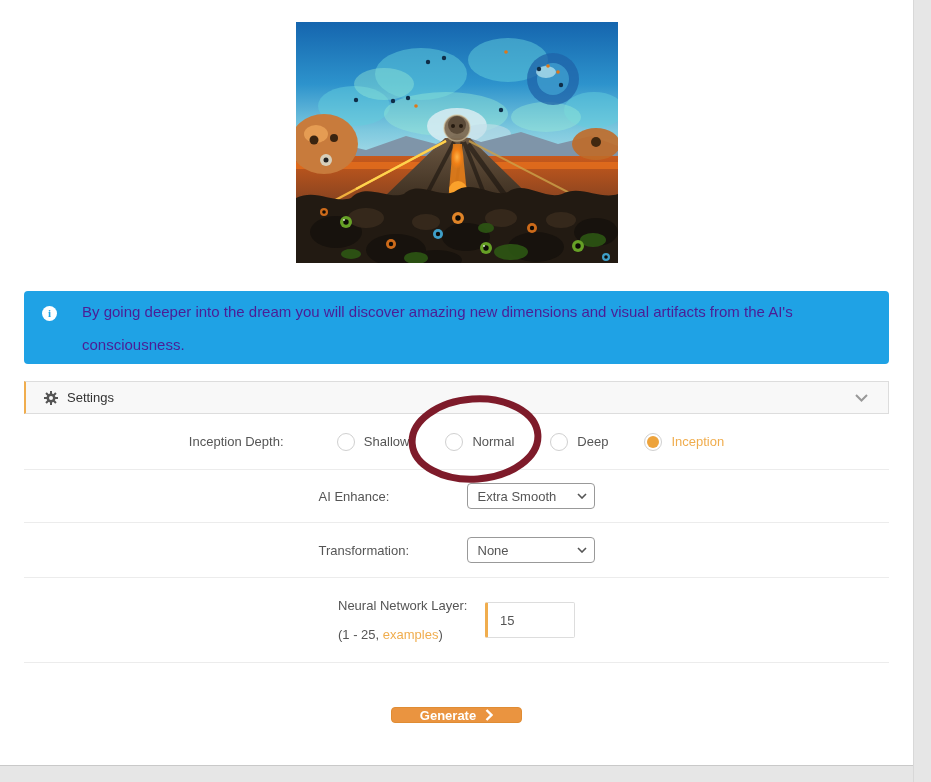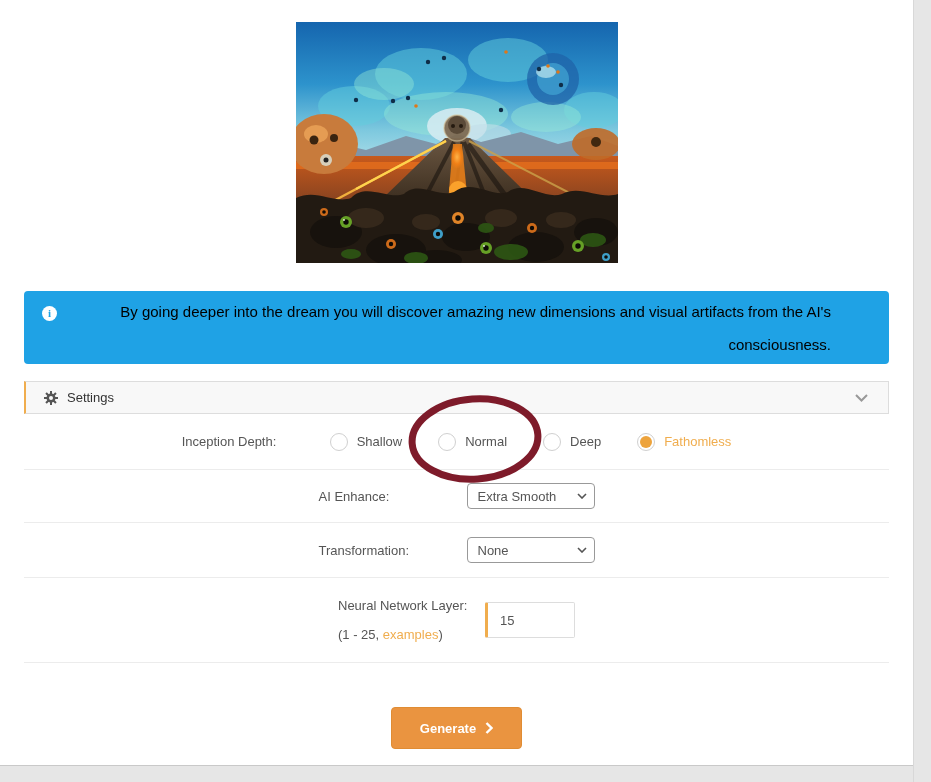--- a/index.html
+++ b/index.html
@@ -12,21 +12,21 @@
     background:#e6e6e6; border-top:1px solid #c9c9c9; }
   .content { position:absolute; left:24px; top:0; width:865px; }
 
   
   .preview-wrap { margin:22px 0 0 272px; width:322px; height:241px; line-height:0; }
 
   
   .banner { position:relative; margin-top:28px; height:73px; background:#1fa2e5;
     border-radius:4px; display:flex; align-items:center; justify-content:center;
     padding:0 58px; }
-  .banner p { color:#000000; font-size:15px; line-height:33px; text-align:right; }
+  .banner p { color:#4c1d95; font-size:15px; line-height:33px; text-align:left; }
   .info-icon { position:absolute; left:18px; top:15px; width:15px; height:15px;
     background:#ffffff; border-radius:50%; color:#1fa2e5;
     font:bold 11px/15px "Liberation Serif","DejaVu Serif",serif; text-align:center; }
 
   
   .settings-bar { margin-top:17px; height:33px; background:#f8f8f8;
     border:1px solid #ddd; border-left:2px solid #f0ad4e;
     display:flex; align-items:center; padding:0 20px 0 18px; cursor:pointer; }
   .settings-bar .title { font-size:13px; color:#333; margin-left:9px; }
   .settings-bar .chev { margin-left:auto; display:flex; }
@@ -60,21 +60,21 @@
     display:flex; }
 
   .layer-left { width:147px; flex:none; }
   .layer-left .lbl { width:auto; display:block; }
   .layer-hint { font-size:13px; color:#555; margin-top:14px; }
   .layer-hint a { color:#f0ad4e; text-decoration:none; cursor:pointer; }
   .layer-input { width:90px; height:36px; border:1px solid #ddd;
     border-left:3px solid #f0ad4e; border-radius:2px; font-size:13px; color:#555;
     padding-left:12px; font-family:"Liberation Sans","DejaVu Sans",sans-serif; }
 
-  .generate-btn { display:flex; align-items:center; height:42px; padding:0 28px;
+  .generate-btn { display:flex; align-items:center; height:16px; padding:0 28px;
     background:#ea9440; border:1px solid #e08c33; border-radius:4px; cursor:pointer;
     color:#fff; font-size:13px; font-weight:bold;
     font-family:"Liberation Sans","DejaVu Sans",sans-serif; }
   .generate-btn .chev { margin-left:9px; display:flex; }
 
   .annotation { position:absolute; left:403px; top:392px; width:145px; height:95px;
     pointer-events:none; z-index:10; }
 </style>
 </head>
 <body>
@@ -251,21 +251,21 @@
         <label class="radio-item">
           <input type="radio" name="inception-depth" style="">
           <span>Normal</span>
         </label>
         <label class="radio-item">
           <input type="radio" name="inception-depth" style="">
           <span>Deep</span>
         </label>
         <label class="radio-item">
           <input type="radio" name="inception-depth" checked="" style="">
-          <span class="sel">Fathomless</span>
+          <span class="sel">Inception</span>
         </label>
       </div>
     </div>
 
     <div class="row row-enhance">
       <span class="lbl">AI Enhance:</span>
       <div class="sel-wrap">
         <select>
           <option>Extra Smooth</option>
         </select>

